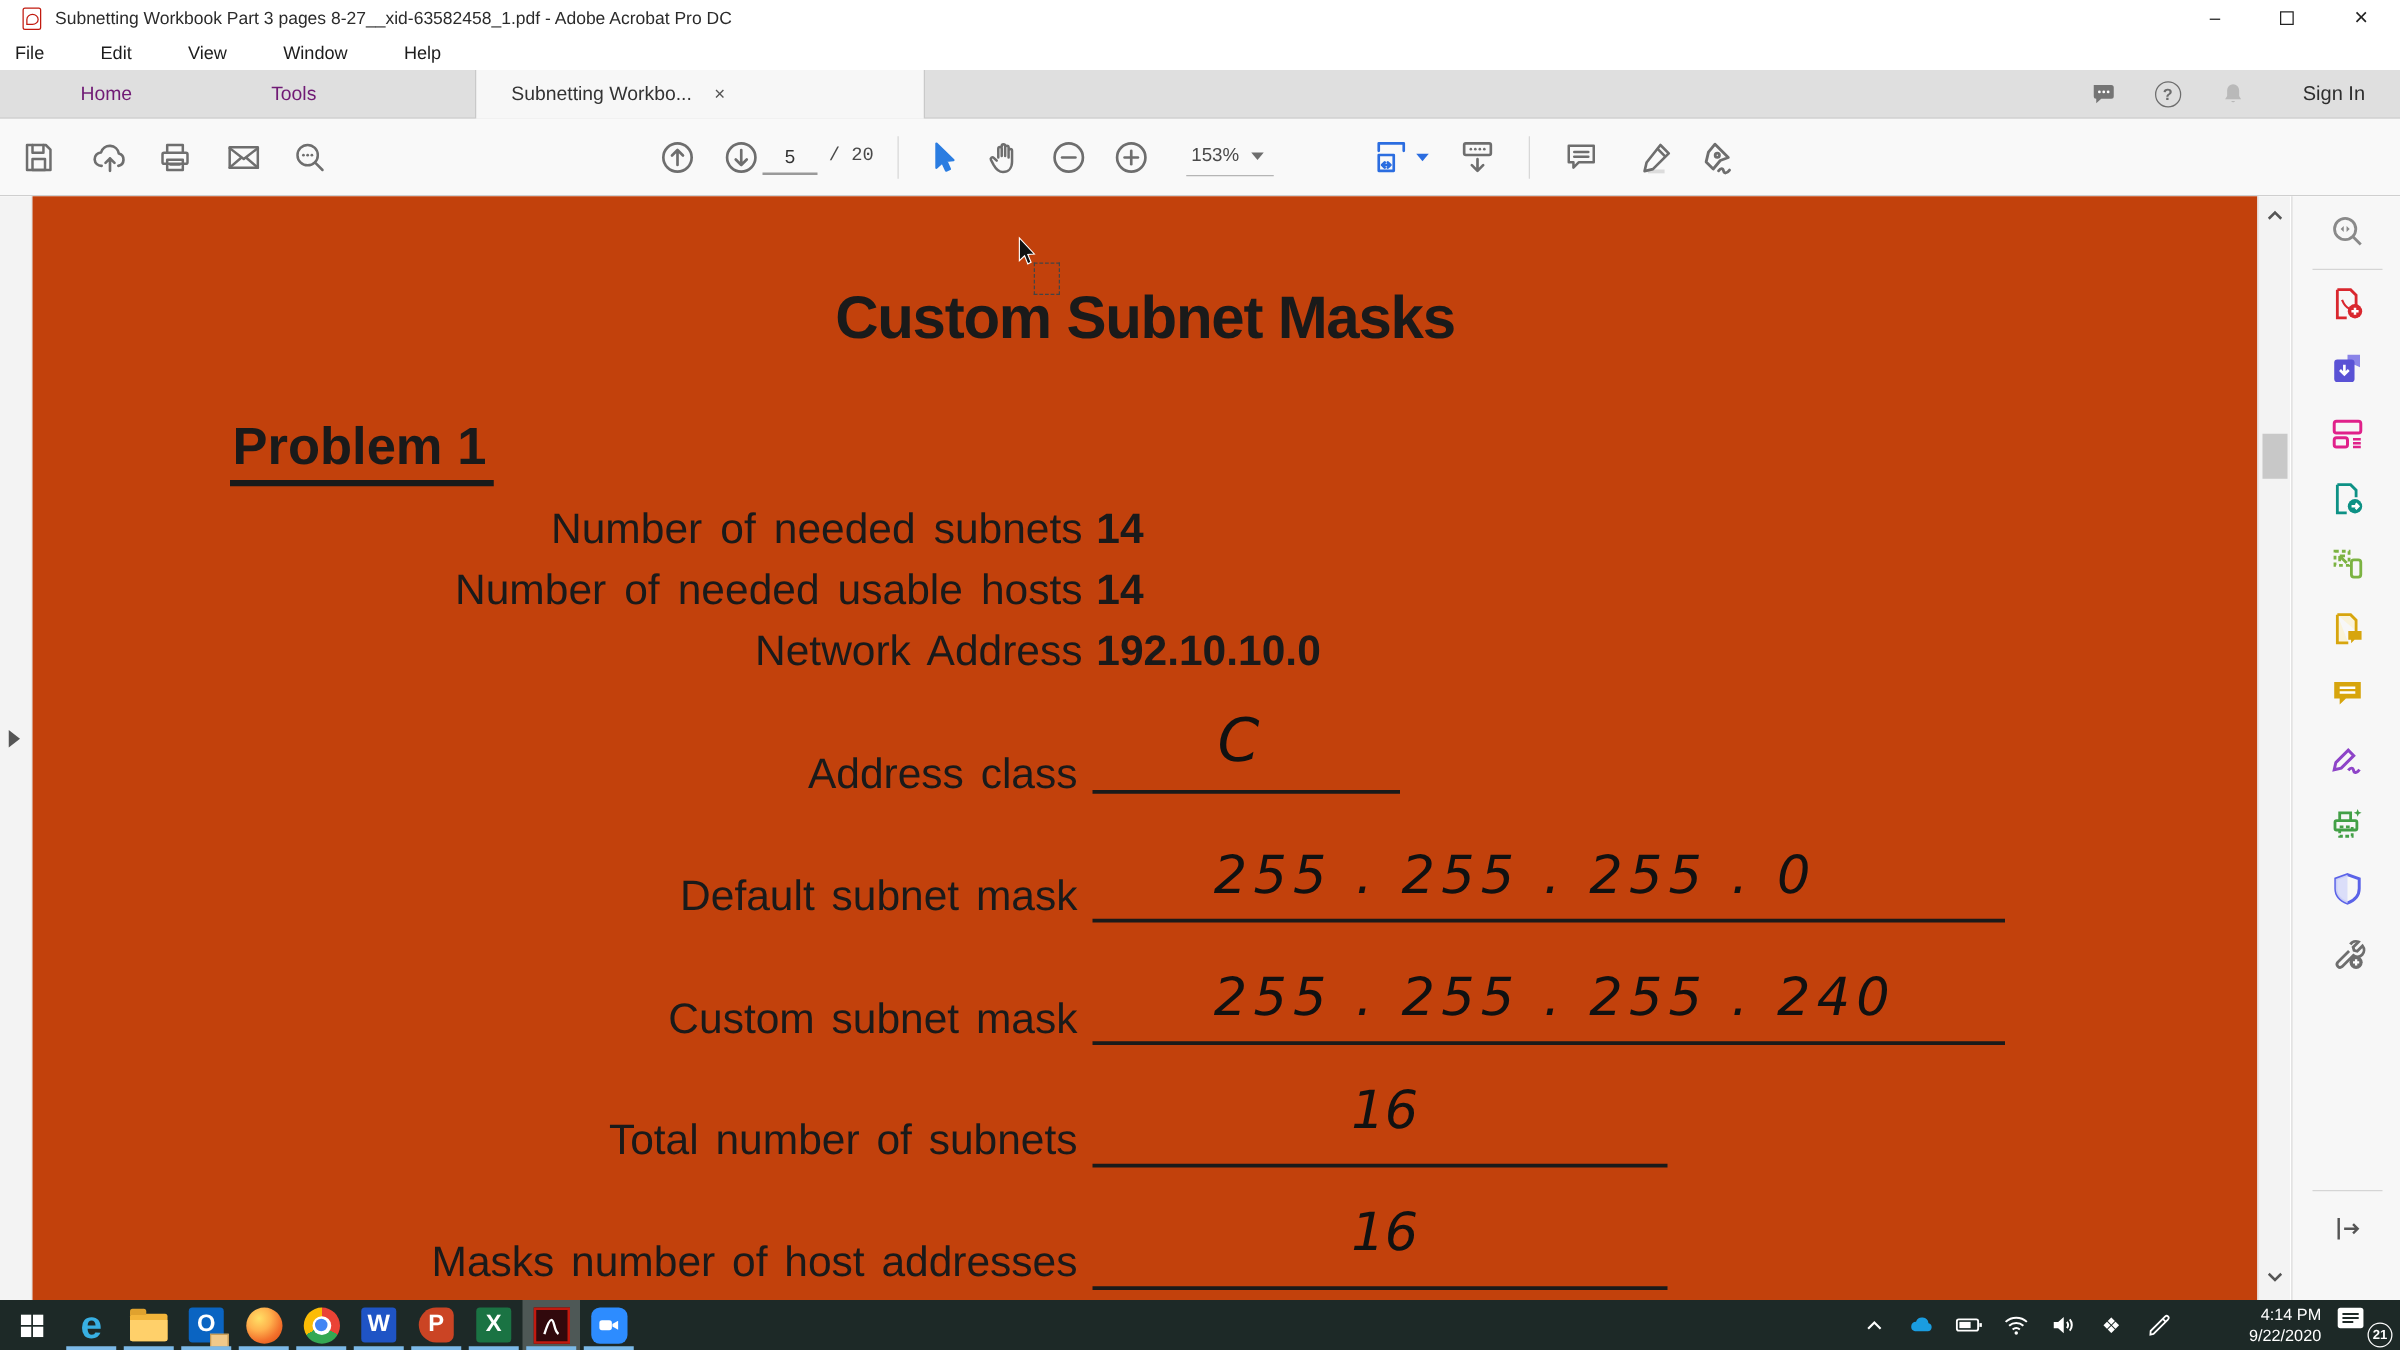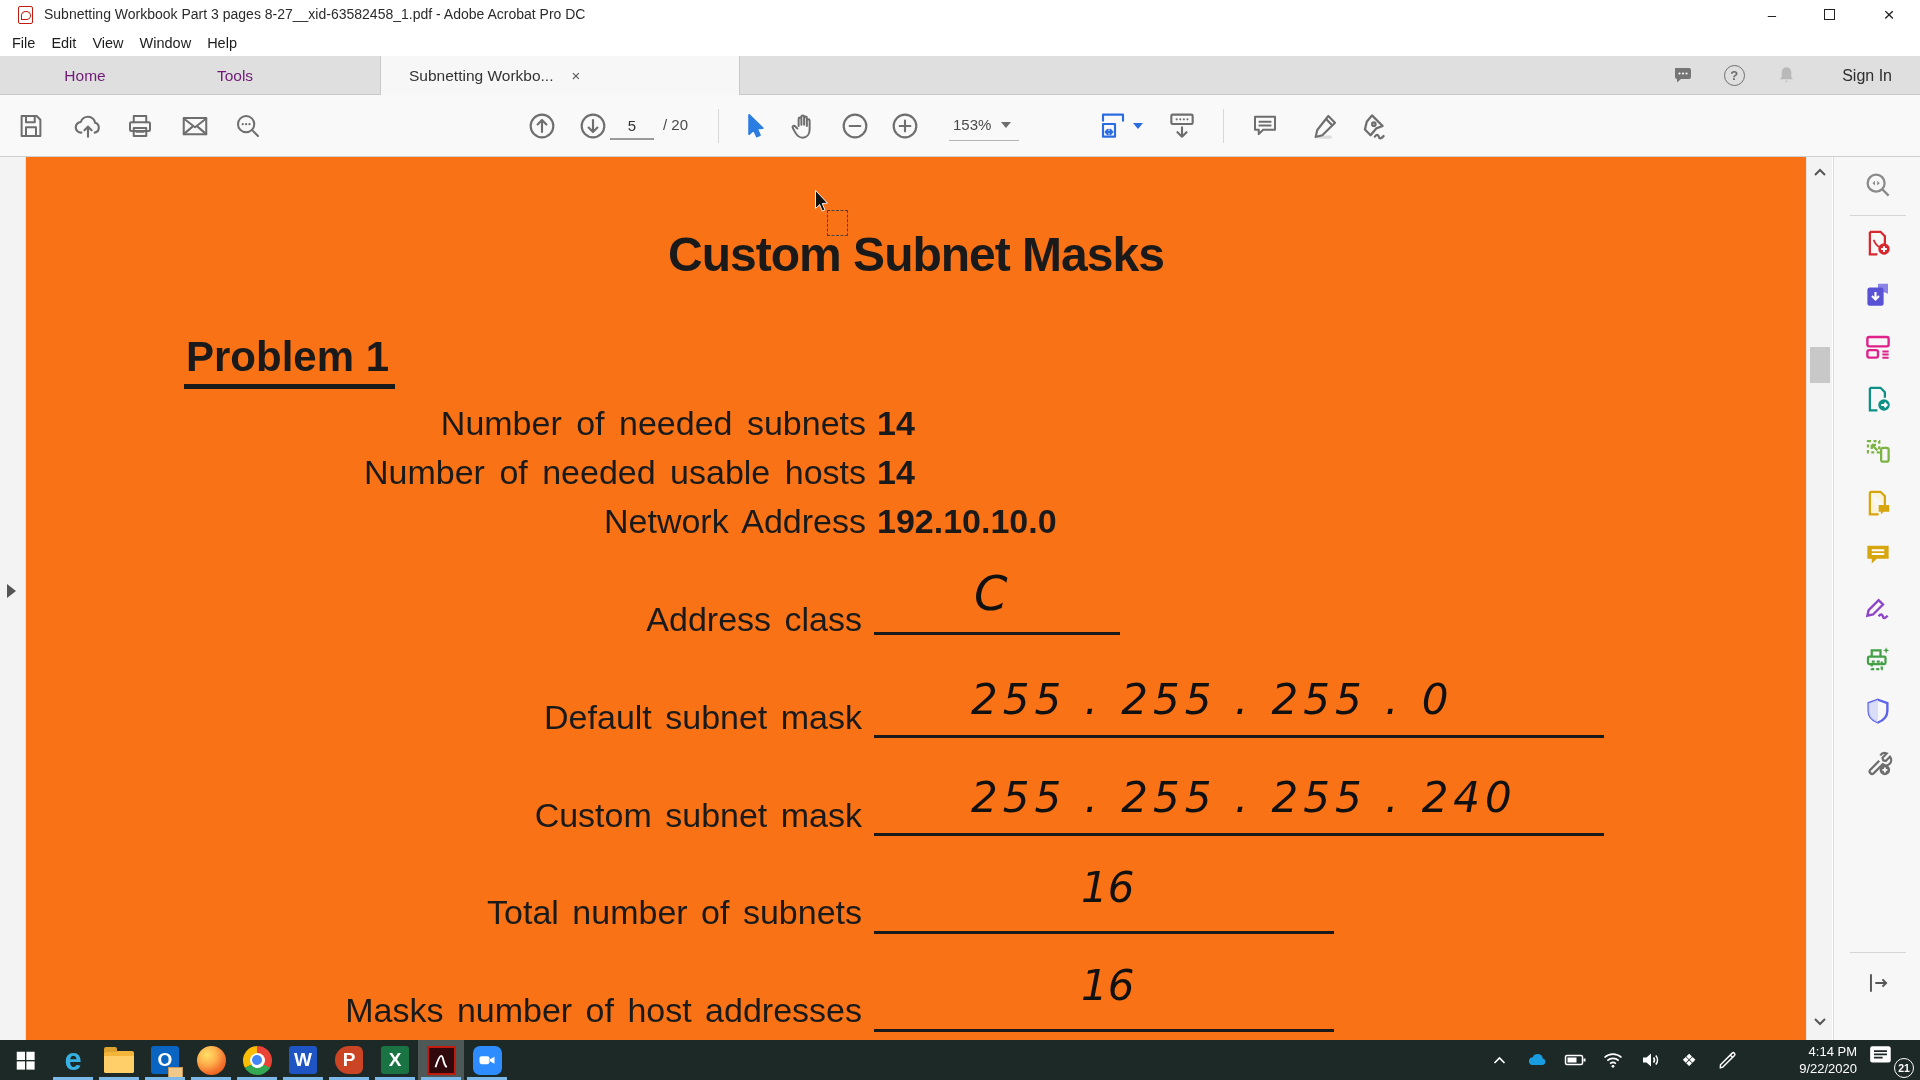--- a/index.html
+++ b/index.html
@@ -10,49 +10,49 @@
 
   
   .titlebar { position:absolute; left:0; top:0; width:1920px; height:30px; background:#fff; }
   .pdfmini { position:absolute; left:18px; top:6px; width:15px; height:18px; border:1.5px solid #c11a0f; border-radius:2px; background:#fff; }
   .pdfmini:before { content:""; position:absolute; left:2px; top:4px; width:8px; height:7px; border:1.5px solid #c11a0f; border-radius:50% 50% 50% 0; }
   .wtitle { position:absolute; left:44px; top:6px; font-size:14px; color:#2b2b2b; white-space:nowrap; }
   .winbtn { position:absolute; top:0; width:50px; height:29px; display:flex; align-items:center; justify-content:center; color:#222; font-size:15px; }
   .maxbox { width:11px; height:11px; border:1.2px solid #222; }
 
   
-  .menubar { position:absolute; left:0; top:30px; width:1920px; height:26px; background:#fff; display:flex; align-items:center; padding-left:12px; gap:16px; }
+  .menubar { position:absolute; left:0; top:30px; width:1920px; height:26px; background:#fff; display:flex; align-items:center; padding-left:12px; gap:45px; }
   .menuitem { font-size:14.5px; color:#1c1c1c; }
 
   
   .tabbar { position:absolute; left:0; top:56px; width:1920px; height:39px; background:#dfdfdf; border-bottom:1px solid #c9c9c9; }
   .flattab { position:absolute; top:0; height:39px; display:flex; align-items:center; justify-content:center; font-size:15.5px; color:#701a75; }
   .activetab { position:absolute; left:380px; top:0; width:360px; height:39px; background:#f7f7f7; border-left:1px solid #c9c9c9; border-right:1px solid #c9c9c9; display:flex; align-items:center; padding:0 14px 0 28px; font-size:15.5px; color:#333; }
   .tabclose { margin-left:18px; color:#555; font-size:15px; }
   .tbricons { position:absolute; right:0; top:0; height:39px; display:flex; align-items:center; }
   .helpcirc { width:21px; height:21px; border:1.6px solid #6d6d6d; border-radius:50%; display:flex; align-items:center; justify-content:center; font-size:13px; font-weight:bold; color:#6d6d6d; }
   .signin { font-size:16px; color:#2e2e2e; margin:0 28px 0 30px; }
 
   
   .toolbar { position:absolute; left:0; top:95px; width:1920px; height:62px; background:#f9f9f9; border-bottom:1px solid #cfcfcf; }
   .tbbtn { position:absolute; top:10px; width:42px; height:42px; display:flex; align-items:center; justify-content:center; }
   .tbbtn svg { stroke:#6e6e6e; fill:none; stroke-width:1.6; stroke-linecap:round; stroke-linejoin:round; }
   .tbdivider { position:absolute; top:14px; width:1px; height:34px; background:#d8d8d8; }
   .pageinput { position:absolute; left:610px; top:17px; width:44px; height:28px; border:none; border-bottom:2px solid #9a9a9a; background:transparent; text-align:center; font-size:15px; color:#333; font-family:"Liberation Sans",sans-serif; }
-  .pagetotal { position:absolute; left:663px; top:21px; font-size:15px; color:#4a4a4a; }
+  .pagetotal { position:absolute; left:663px; top:21px; font-size:15px; color:#4a4a4a;font-family:Liberation Mono, monospace; }
   .zoomval { position:absolute; left:938px; top:14px; width:70px; height:32px; border-bottom:1px solid #b5b5b5; font-size:15px; color:#4a4a4a; display:flex; align-items:center; gap:10px; padding-left:4px;margin-left:11px; }
   .caret { width:0; height:0; border-left:5px solid transparent; border-right:5px solid transparent; border-top:6px solid #6e6e6e; }
   .sharebtn { position:absolute; left:1781px; top:106px; width:135px; height:40px; background:#1473e6; border-radius:20px; display:flex; align-items:center; justify-content:center; gap:9px; color:#fff; font-size:17px; }
   .sharebtn svg { stroke:#fff; fill:none; stroke-width:1.8; stroke-linecap:round; stroke-linejoin:round; }
 
   
   .docarea { position:absolute; left:0; top:157px; width:1920px; height:883px; background:#fff; }
   .leftstrip { position:absolute; left:0; top:0; width:26px; height:883px; background:#f3f3f3; border-right:1px solid #e3e3e3; }
   .tri-right { width:0; height:0; border-top:7px solid transparent; border-bottom:7px solid transparent; border-left:9px solid #555; position:absolute; left:7px; top:427px; }
-  .page { position:absolute; left:26px; top:0; width:1780px; height:883px; background:#f97316; color:#1a1a1a; }
+  .page { position:absolute; left:26px; top:0; width:1780px; height:883px; background:#c2410c; color:#1a1a1a; }
 
   .doctitle { position:absolute; left:0; top:70px; width:1780px; text-align:center; font-size:48px; font-weight:bold; letter-spacing:-1px; }
   .problem { position:absolute; left:158px; top:176px; font-size:42px; font-weight:bold; border-bottom:5px solid #1a1a1a; padding:0 6px 3px 2px; }
   .givenlabel { position:absolute; right:940px; font-size:34px; white-space:nowrap; word-spacing:5px; }
   .givenval { position:absolute; left:851px; font-size:34px; font-weight:bold; white-space:nowrap; }
   .anslabel { position:absolute; right:944px; font-size:34px; white-space:nowrap; word-spacing:4px; }
   .ansline { position:absolute; left:848px; height:3px; background:#1a1a1a; }
   .hw { position:absolute; font-family:"DejaVu Sans",sans-serif; font-style:italic; color:#111; white-space:nowrap; }
 
   .cursorbox { position:absolute; left:801px; top:53px; width:21px; height:26px; border:1.6px dashed #444; }

